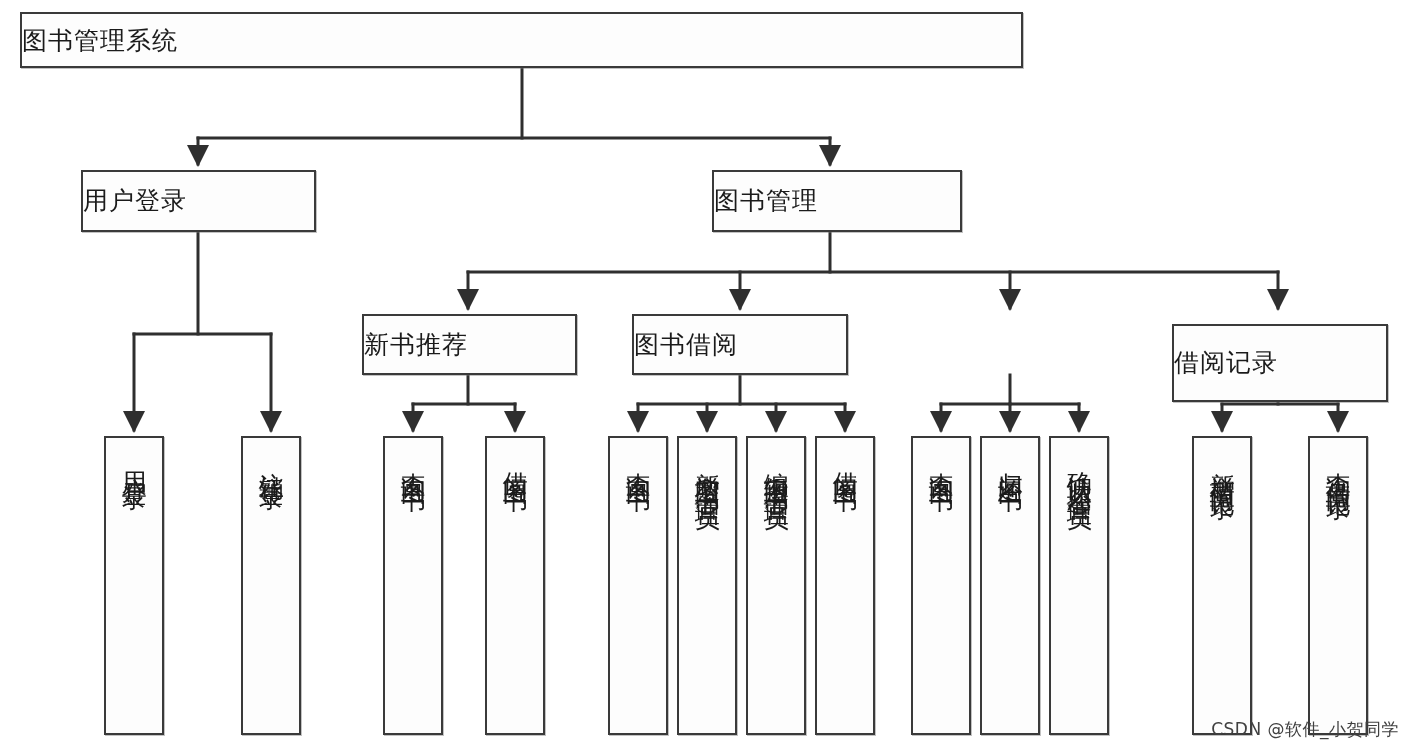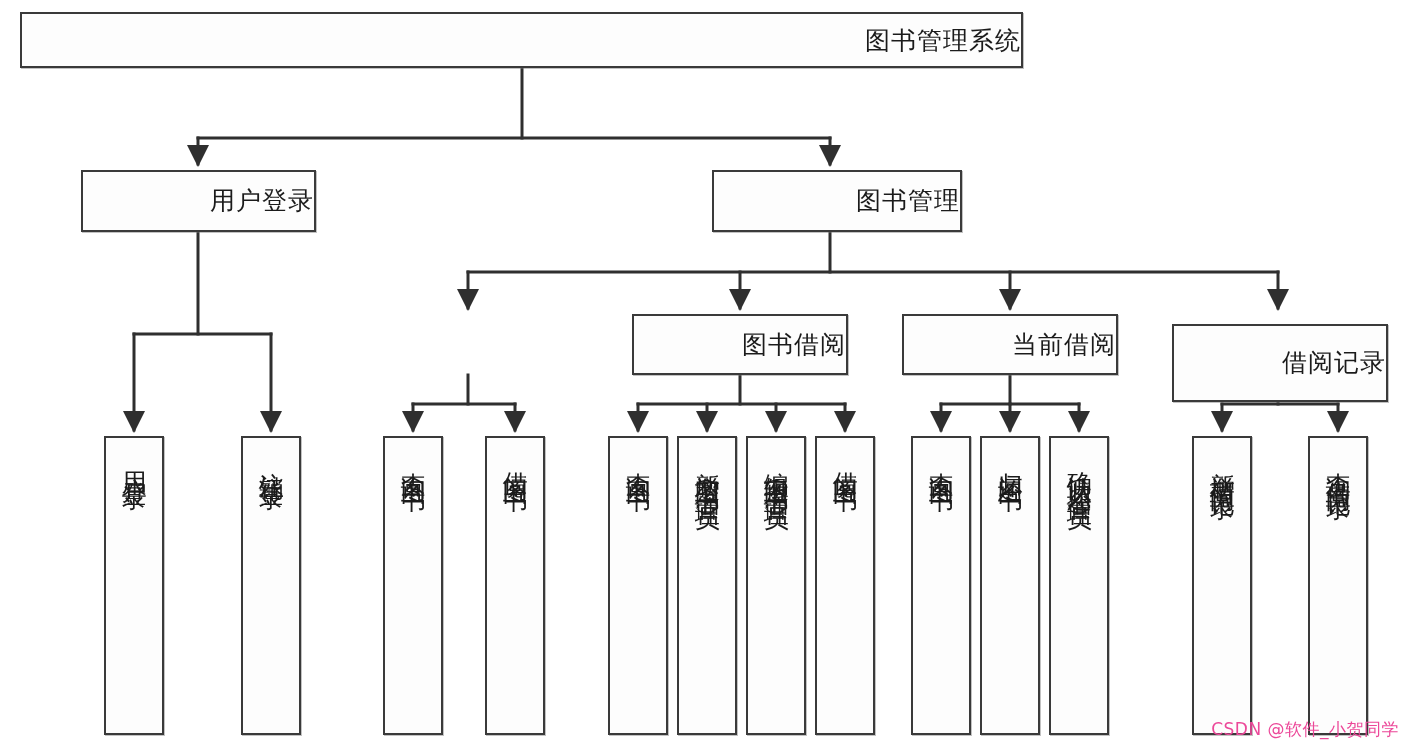--- a/index.html
+++ b/index.html
@@ -24,21 +24,21 @@
     height: 747px;
     pointer-events: none;
   }
   .node {
     position: absolute;
     box-sizing: border-box;
     border: 2.5px solid #3a3a3a;
     background: #fdfdfd;
     display: flex;
     align-items: center;
-    justify-content: flex-end;
+    justify-content: flex-start;
     color: #1b1b1b;
     box-shadow: 1px 1px 0 rgba(120,120,120,0.45);
   }
   .node.h-node {
     font-size: 25px;
     letter-spacing: 1px;
     line-height: 1.1;
   }
   .node.root-node {
     font-size: 25px;
@@ -56,21 +56,21 @@
     letter-spacing: 5px;
     line-height: 1.02;
     white-space: nowrap;
     display: block;
   }
   .watermark {
     position: absolute;
     right: 6px;
     bottom: 6px;
     font-size: 17px;
-    color: #ec4899;
+    color: #404040;
     letter-spacing: 0.5px;
     white-space: nowrap;
     font-family: "DejaVu Sans", "Liberation Sans", sans-serif;
   }
 </style>
 </head>
 <body>
 
 <div id="canvas">
 
@@ -128,25 +128,25 @@
     <span>图书管理系统</span>
   </div>
 
   <div class="node h-node" style="left:81px; top:170px; width:235px; height:62px;">
     <span>用户登录</span>
   </div>
   <div class="node h-node" style="left:712px; top:170px; width:250px; height:62px;">
     <span>图书管理</span>
   </div>
 
+  <div class="node h-node" style="left:362px; top:314px; width:215px; height:61px;">
+    <span>新书推荐</span>
+  </div>
   <div class="node h-node" style="left:632px; top:314px; width:216px; height:61px;font-family:Liberation Serif, serif;">
     <span>图书借阅</span>
-  </div>
-  <div class="node h-node" style="left:902px; top:314px; width:216px; height:61px;">
-    <span>当前借阅</span>
   </div>
   <div class="node h-node" style="left:1172px; top:300px; width:216px; height:78px;margin-top:24px;">
     <span>借阅记录</span>
   </div>
 
   <div class="node v-node" style="left:104px; top:436px; width:60px; height:299px;">
     <span class="vtext">用户登录</span>
   </div>
   <div class="node v-node" style="left:241px; top:436px; width:60px; height:299px;">
     <span class="vtext">注销登录</span>

